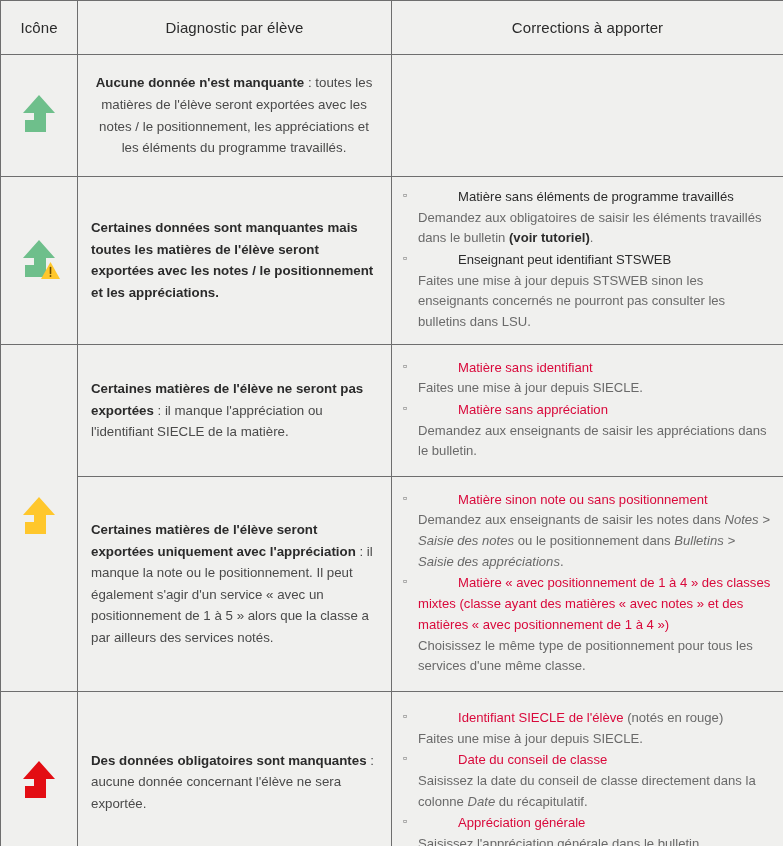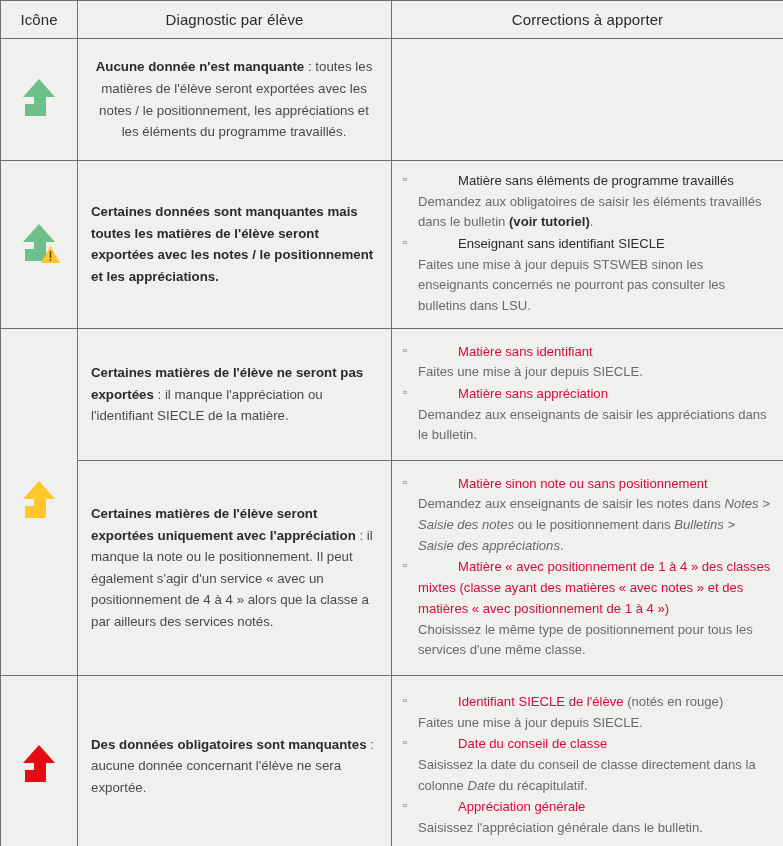--- a/index.html
+++ b/index.html
@@ -18,21 +18,21 @@
     height: 846px;
     box-sizing: border-box;
     border-collapse: collapse;
     table-layout: fixed;
     background: #f0f0ee;
   }
   .table td, .table th {
     border: 1px solid #6e6e6e;
     background: #f0f0ee;
     vertical-align: middle;
-    padding: 4px;
+    padding: 12px;
   }
   col.c-icon { width: 77px; }
   col.c-diag { width: 314px; }
   col.c-corr { width: 392px; }
 
   th.head {
     font-size: 15px;
     font-weight: normal;
     color: #2b2b2b;
     text-align: center;
@@ -157,21 +157,21 @@
       <td class="diag">
         <b>Certaines données sont manquantes mais toutes les matières de l'élève seront exportées avec les notes / le positionnement et les appréciations.</b>
       </td>
       <td class="corr">
         <ul class="corr-list">
           <li>
             <span class="corr-title">Matière sans éléments de programme travaillés</span>
             <span class="corr-sub"><span>Demandez aux obligatoires de saisir les éléments travaillés dans le bulletin </span><span class="b-dark">(voir tutoriel)</span><span>.</span></span>
           </li>
           <li>
-            <span class="corr-title">Enseignant sans identifiant SIECLE</span>
+            <span class="corr-title">Enseignant peut identifiant STSWEB</span>
             <span class="corr-sub">Faites une mise à jour depuis STSWEB sinon les enseignants concernés ne pourront pas consulter les bulletins dans LSU.</span>
           </li>
         </ul>
       </td>
     </tr>
 
     <tr style="height:132px;">
       <td class="icon-cell" rowspan="2">
         <span class="arrow-wrap">
           <svg width="34" height="39" viewBox="0 0 34 39" aria-hidden="true">
@@ -191,21 +191,21 @@
           <li>
             <span class="corr-title red">Matière sans appréciation</span>
             <span class="corr-sub">Demandez aux enseignants de saisir les appréciations dans le bulletin.</span>
           </li>
         </ul>
       </td>
     </tr>
 
     <tr style="height:215px;">
       <td class="diag">
-        <b>Certaines matières de l'élève seront exportées uniquement avec l'appréciation</b><span> : il manque la note ou le positionnement. Il peut également s'agir d'un service « avec un positionnement de 4 à 4 » alors que la classe a par ailleurs des services notés.</span>
+        <b>Certaines matières de l'élève seront exportées uniquement avec l'appréciation</b><span> : il manque la note ou le positionnement. Il peut également s'agir d'un service « avec un positionnement de 1 à 5 » alors que la classe a par ailleurs des services notés.</span>
       </td>
       <td class="corr">
         <ul class="corr-list">
           <li>
             <span class="corr-title red">Matière sinon note ou sans positionnement</span>
             <span class="corr-sub"><span>Demandez aux enseignants de saisir les notes dans </span><em class="it">Notes &gt; Saisie des notes</em><span> ou le positionnement dans </span><em class="it">Bulletins &gt; Saisie des appréciations</em><span>.</span></span>
           </li>
           <li>
             <span class="corr-title red">Matière « avec positionnement de 1 à 4 » des classes mixtes (classe ayant des matières « avec notes » et des matières « avec positionnement de 1 à 4 »)</span>
             <span class="corr-sub">Choisissez le même type de positionnement pour tous les services d'une même classe.</span>

